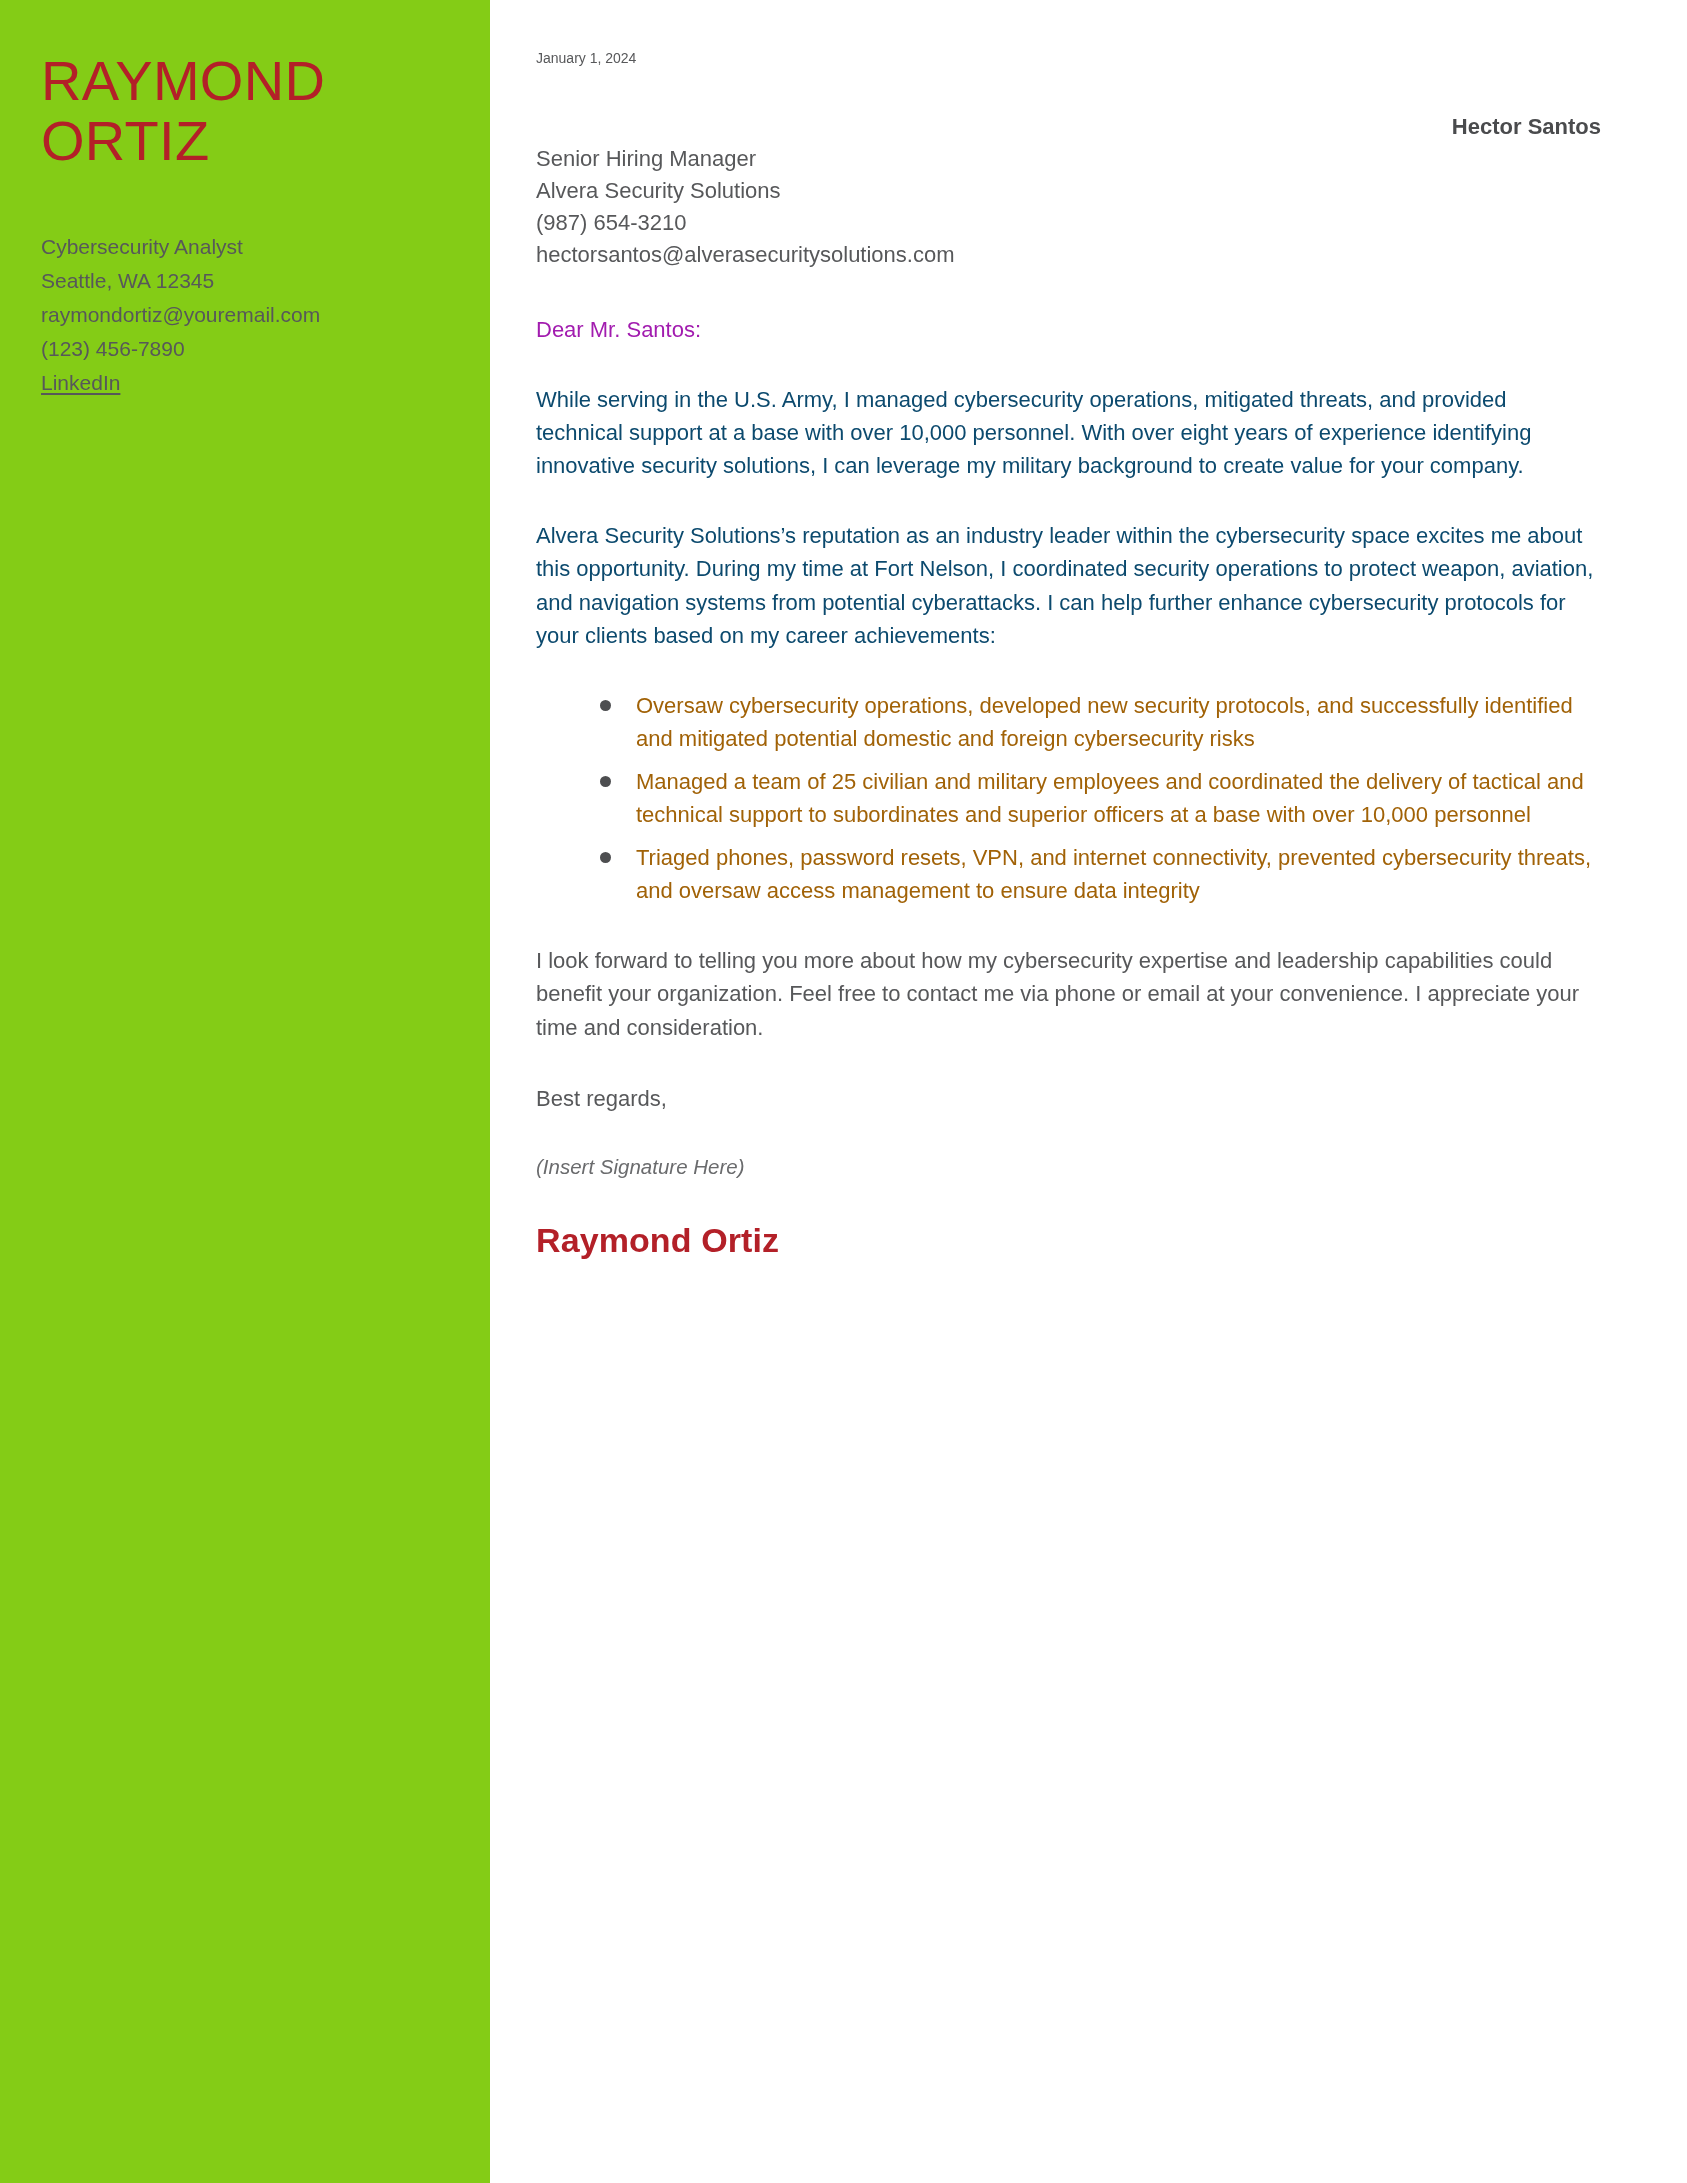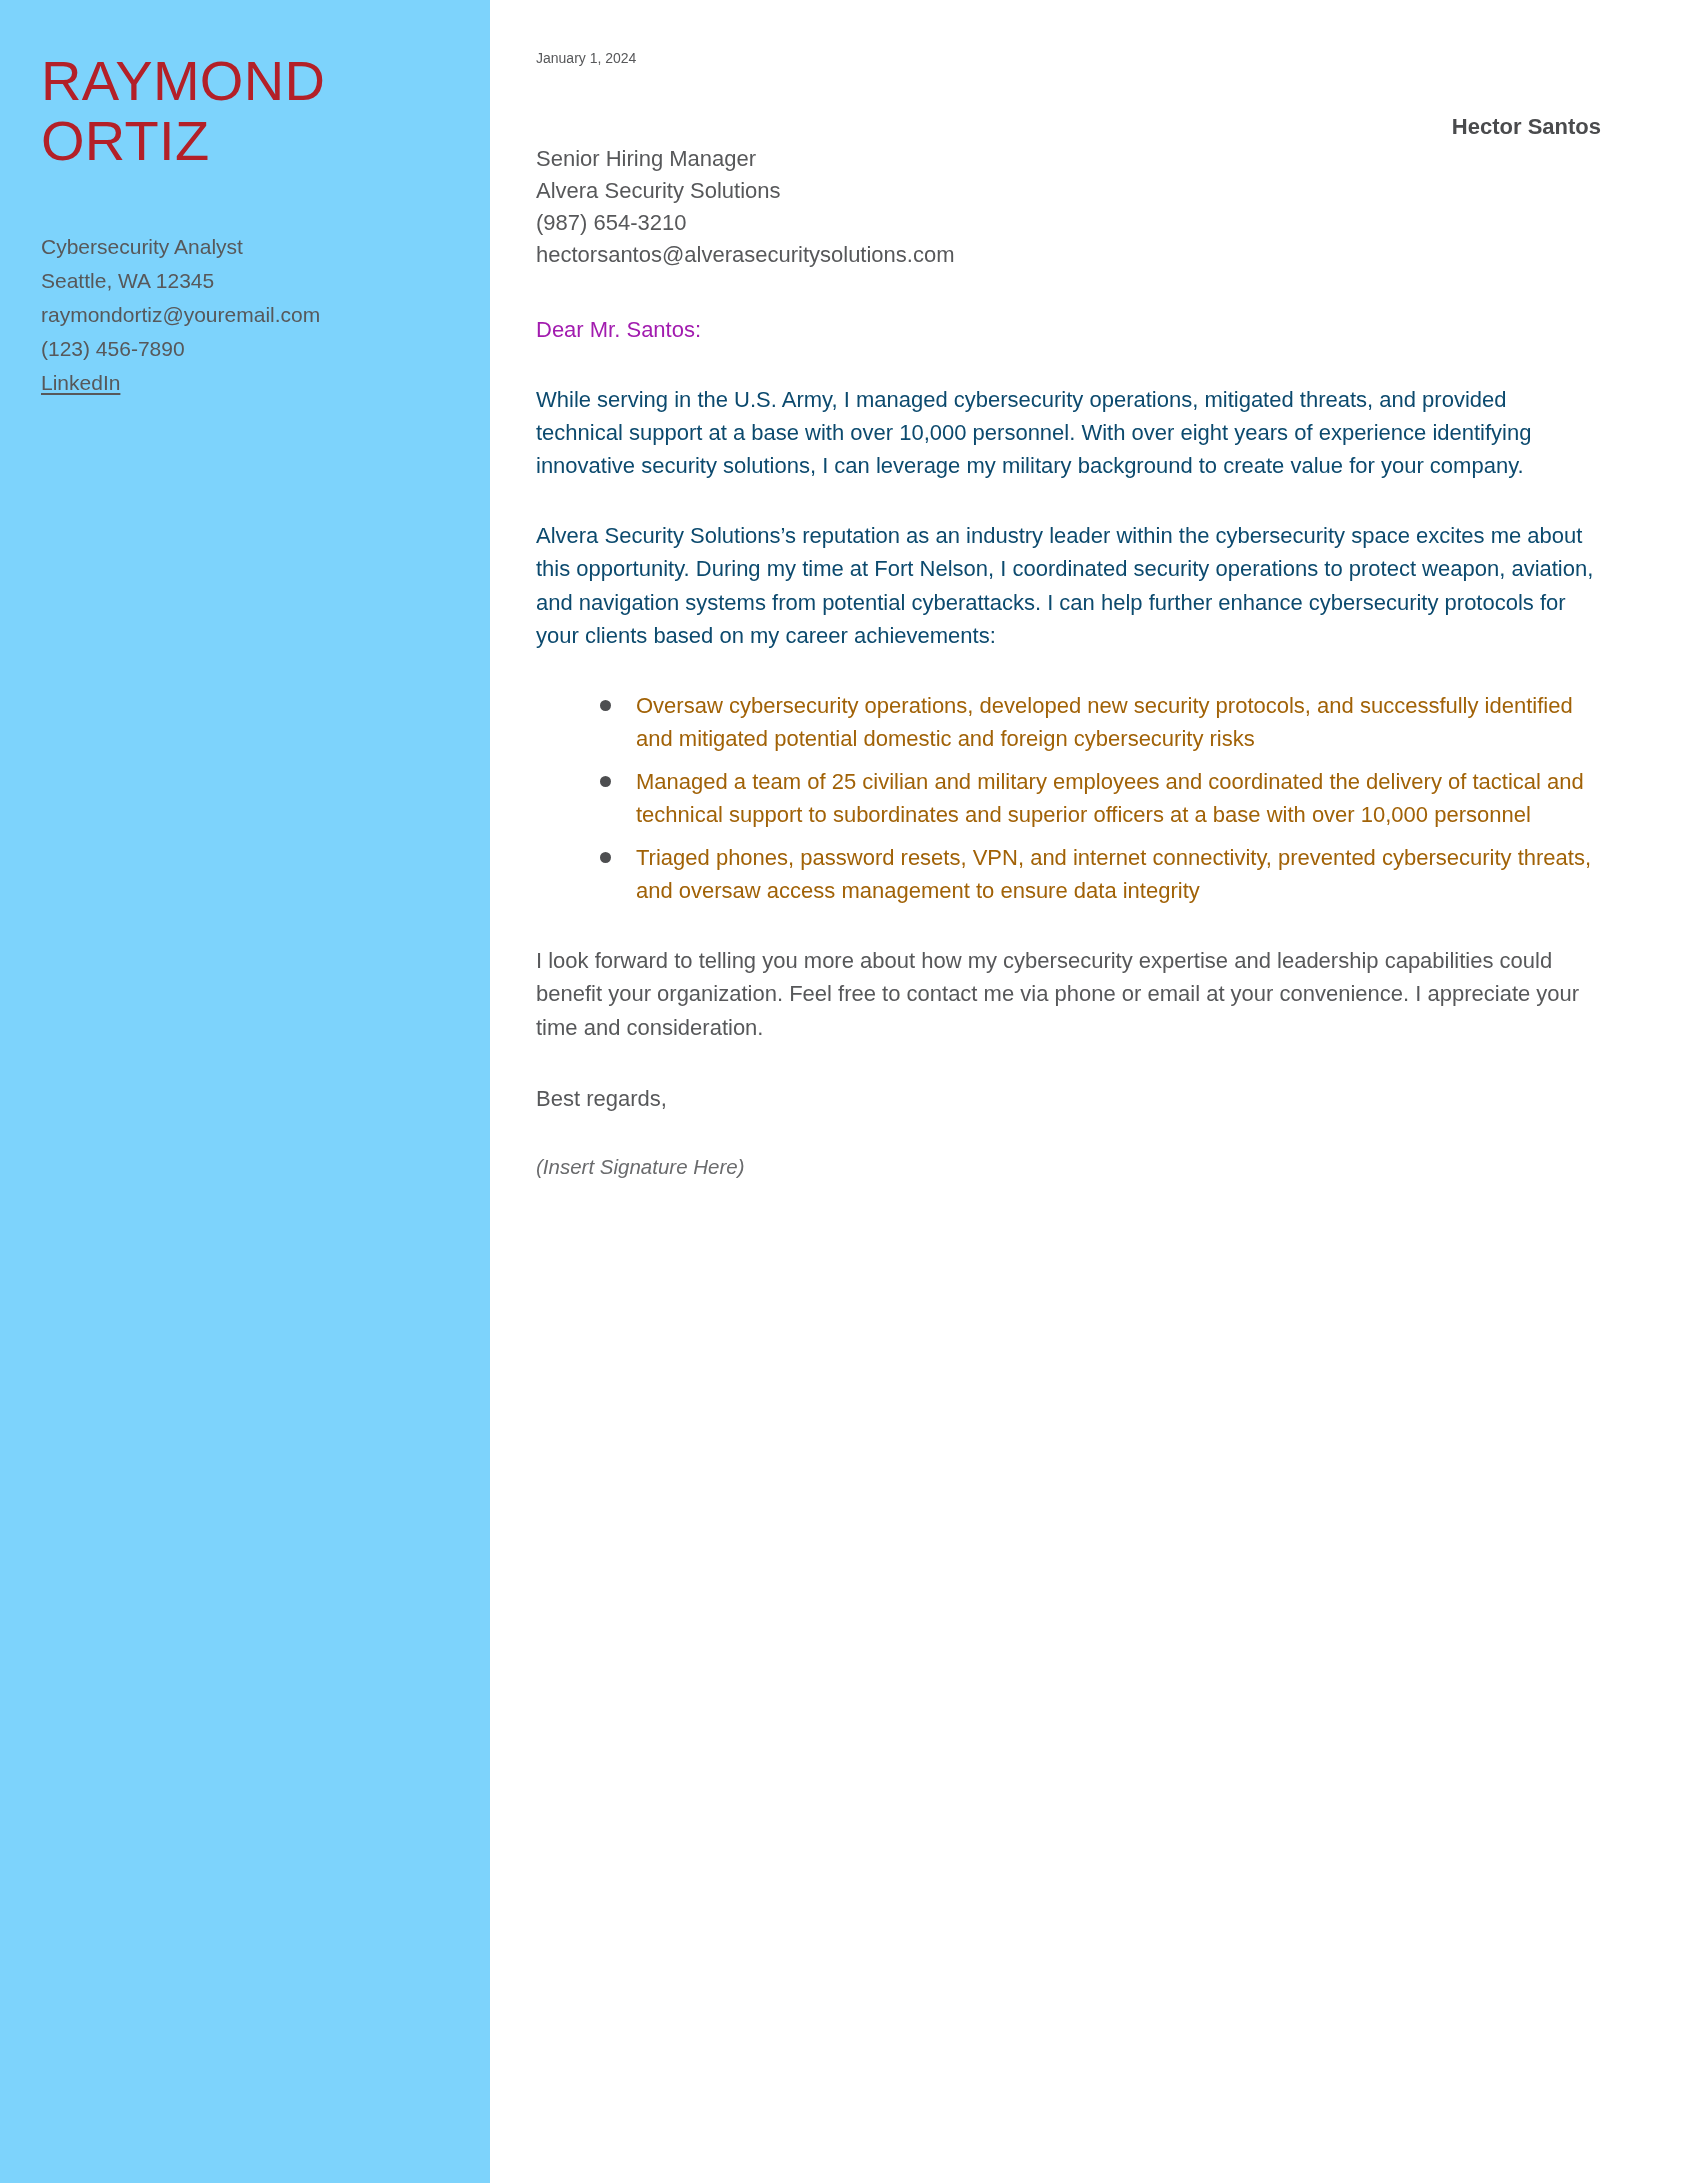--- a/index.html
+++ b/index.html
@@ -21,21 +21,21 @@
     display: flex;
     background: #ffffff;
     overflow: hidden;
   }
 
   
   .sidebar {
     width: 490px;
     min-width: 490px;
     height: 2183px;
-    background: #7dd3fc;
+    background: #84cc16;
     box-sizing: border-box;
     padding: 52px 41px 0 41px;
   }
 
   .name-block {
     margin: 0;
     padding: 0;
   }
 
   .name-line {
@@ -233,17 +233,18 @@
         <span>Triaged phones, password resets, VPN, and internet connectivity, prevented cybersecurity threats, and oversaw access management to ensure data integrity</span>
       </li>
     </ul>
 
     <p class="closing-para">I look forward to telling you more about how my cybersecurity expertise and leadership capabilities could benefit your organization. Feel free to contact me via phone or email at your convenience. I appreciate your time and consideration.</p>
 
     <p class="signoff">Best regards,</p>
 
     <p class="signature-placeholder">(Insert Signature Here)</p>
 
+    <p class="signature-name">Raymond Ortiz</p>
 
   </main>
 
 </div>
 
 
 </body></html>

